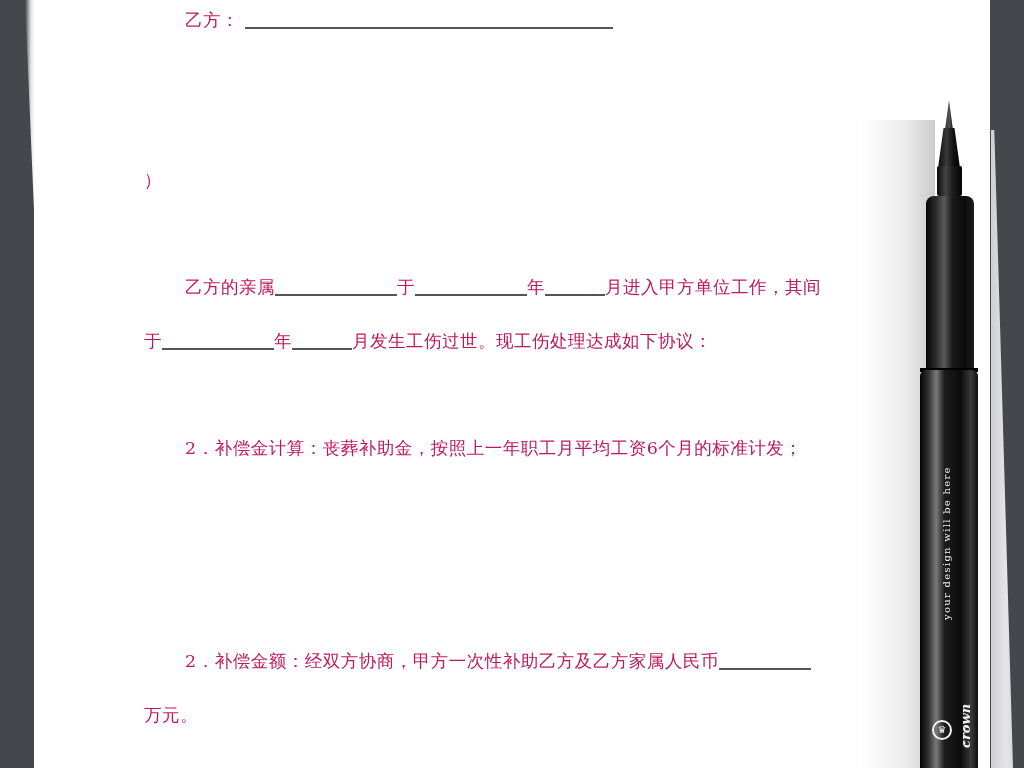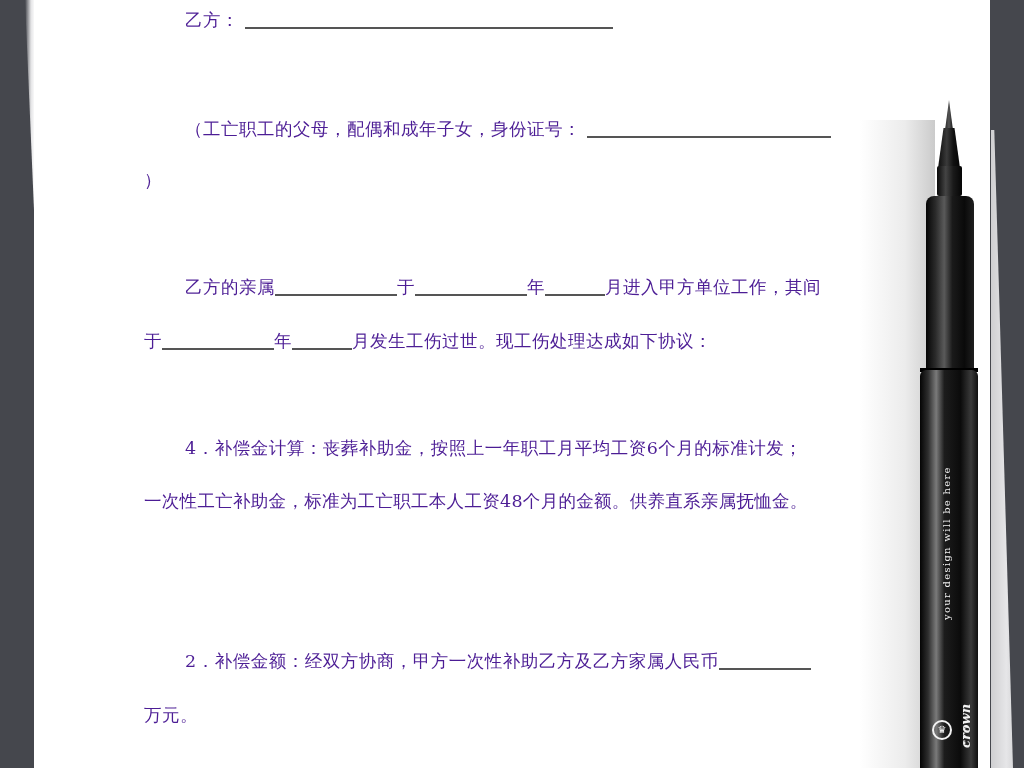--- a/index.html
+++ b/index.html
@@ -50,21 +50,21 @@
       top: 130px;
       width: 22px;
       height: 638px;
       background: linear-gradient(90deg, #cfcfd1 0%, #e6e6e8 70%, #d8d8da 100%);
       clip-path: polygon(0 0, 15% 0, 100% 100%, 0 100%);
     }
     
     .line {
       position: absolute;
       font-size: 17.5px;
-      color: #4c1d95;
+      color: #be185d;
       white-space: nowrap;
       letter-spacing: 0.5px;
     }
     .blank {
       display: inline-block;
       border-bottom: 2px solid #555555;
       height: 18px;
       vertical-align: -3px;
     }
     
@@ -193,40 +193,33 @@
 
 <div class="stage">
   <div class="paper-edge-left"></div>
   <div class="paper">
 
     <div class="line" style="left:151px; top:8px;">
       <span>乙方：</span>
       <span class="blank" style="width:368px;"></span>
     </div>
 
-    <div class="line" style="left:151px; top:117px;">
-      <span>（工亡职工的父母，配偶和成年子女，身份证号：</span>
-      <span class="blank" style="width:244px;"></span>
-    </div>
     <div class="line" style="left:110px; top:168px;">
       <span>）</span>
     </div>
 
     <div class="line" style="left:110px; top:329px;">
       <span>于</span><span class="blank" style="width:112px;"></span><span>年</span><span class="blank" style="width:60px;"></span><span>月发生工伤过世。现工伤处理达成如下协议：</span>
     </div>
     <div class="line" style="left:151px; top:275px;">
       <span>乙方的亲属</span><span class="blank" style="width:122px;"></span><span>于</span><span class="blank" style="width:112px;"></span><span>年</span><span class="blank" style="width:60px;"></span><span>月进入甲方单位工作，其间</span>
     </div>
 
     <div class="line" style="left:151px; top:436px;">
-      <span>4．补偿金计算：丧葬补助金，按照上一年职工月平均工资6个月的标准计发；</span>
-    </div>
-    <div class="line" style="left:110px; top:489px; letter-spacing:0.3px;">
-      <span>一次性工亡补助金，标准为工亡职工本人工资48个月的金额。供养直系亲属抚恤金。</span>
+      <span>2．补偿金计算：丧葬补助金，按照上一年职工月平均工资6个月的标准计发；</span>
     </div>
 
     <div class="line" style="left:151px; top:649px;text-align:right;">
       <span>2．补偿金额：经双方协商，甲方一次性补助乙方及乙方家属人民币</span><span class="blank" style="width:92px;"></span>
     </div>
     <div class="line" style="left:110px; top:703px;text-align:center;">
       <span>万元。</span>
     </div>
   </div>
 

